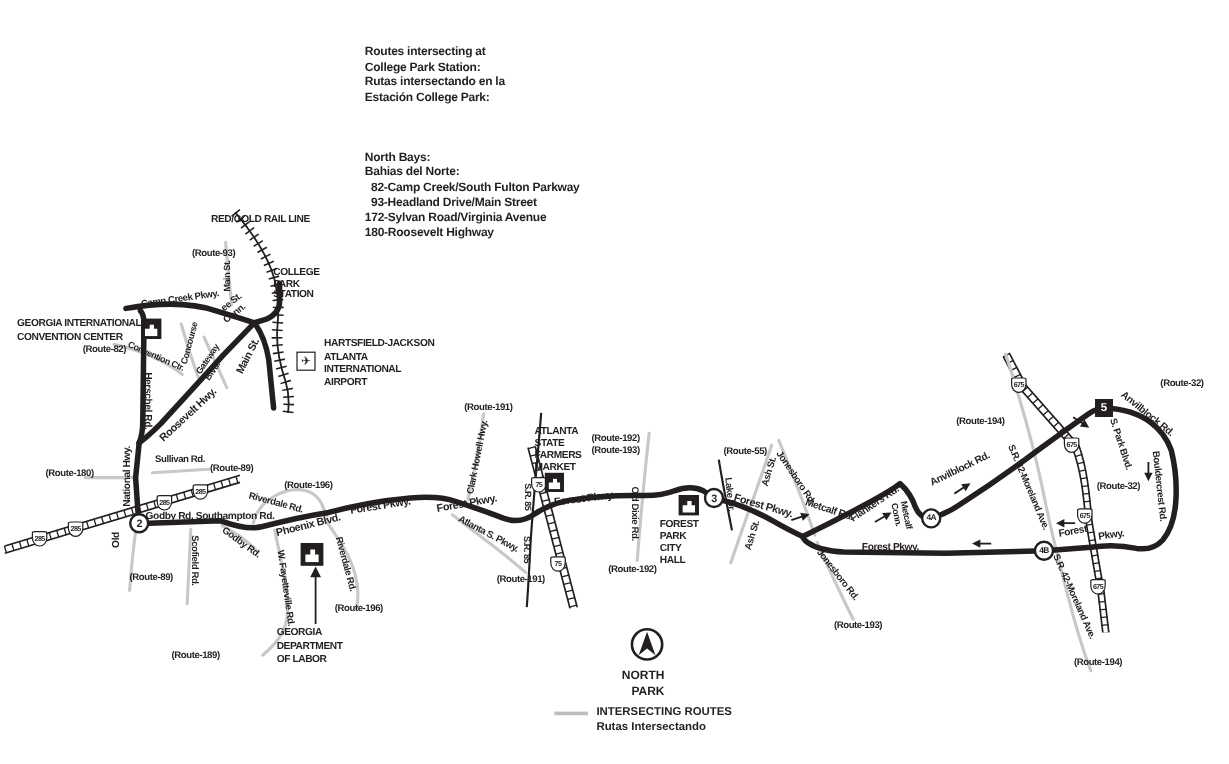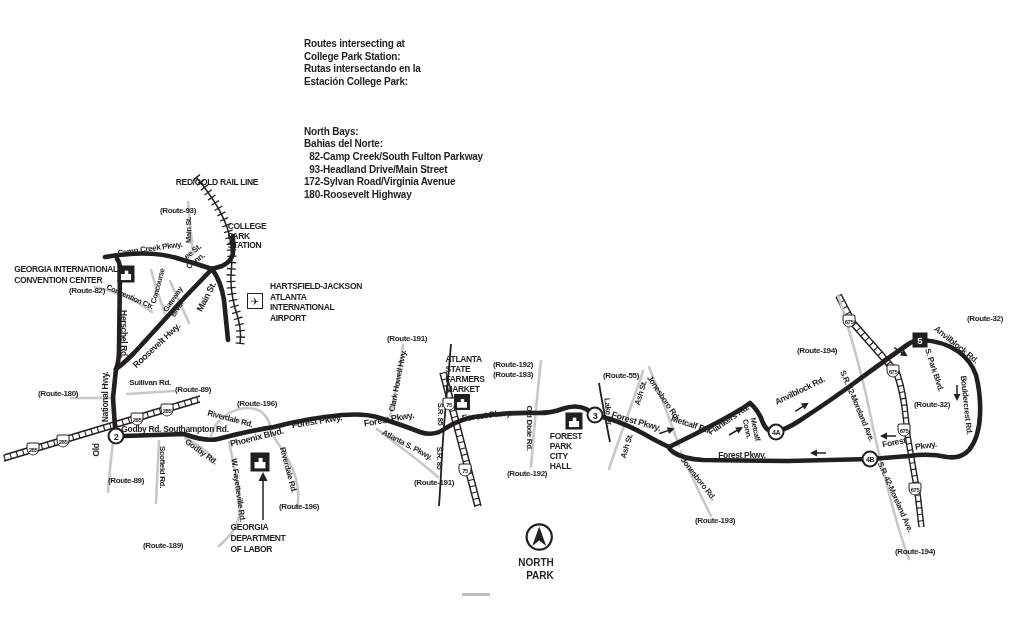--- a/index.html
+++ b/index.html
@@ -272,15 +272,19 @@
     <svg width="30" height="30">
       <circle cx="15" cy="15" r="12.6" fill="#fff" stroke="#231f20" stroke-width="2.2"></circle>
       <polygon points="15,4.5 22,24 15,18.5 8,24" fill="#231f20"></polygon>
     </svg>
     <div class="lbl">NORTH</div>
     <div class="lbl">PARK</div>
   </div>
 
   <div class="legend" style="left:462px;top:588px;">
     <div class="swatch"></div>
+    <div class="txt">
+      <div>INTERSECTING ROUTES</div>
+      <div>Rutas Intersectando</div>
+    </div>
   </div>
 
 </div>
 
 </body></html>

